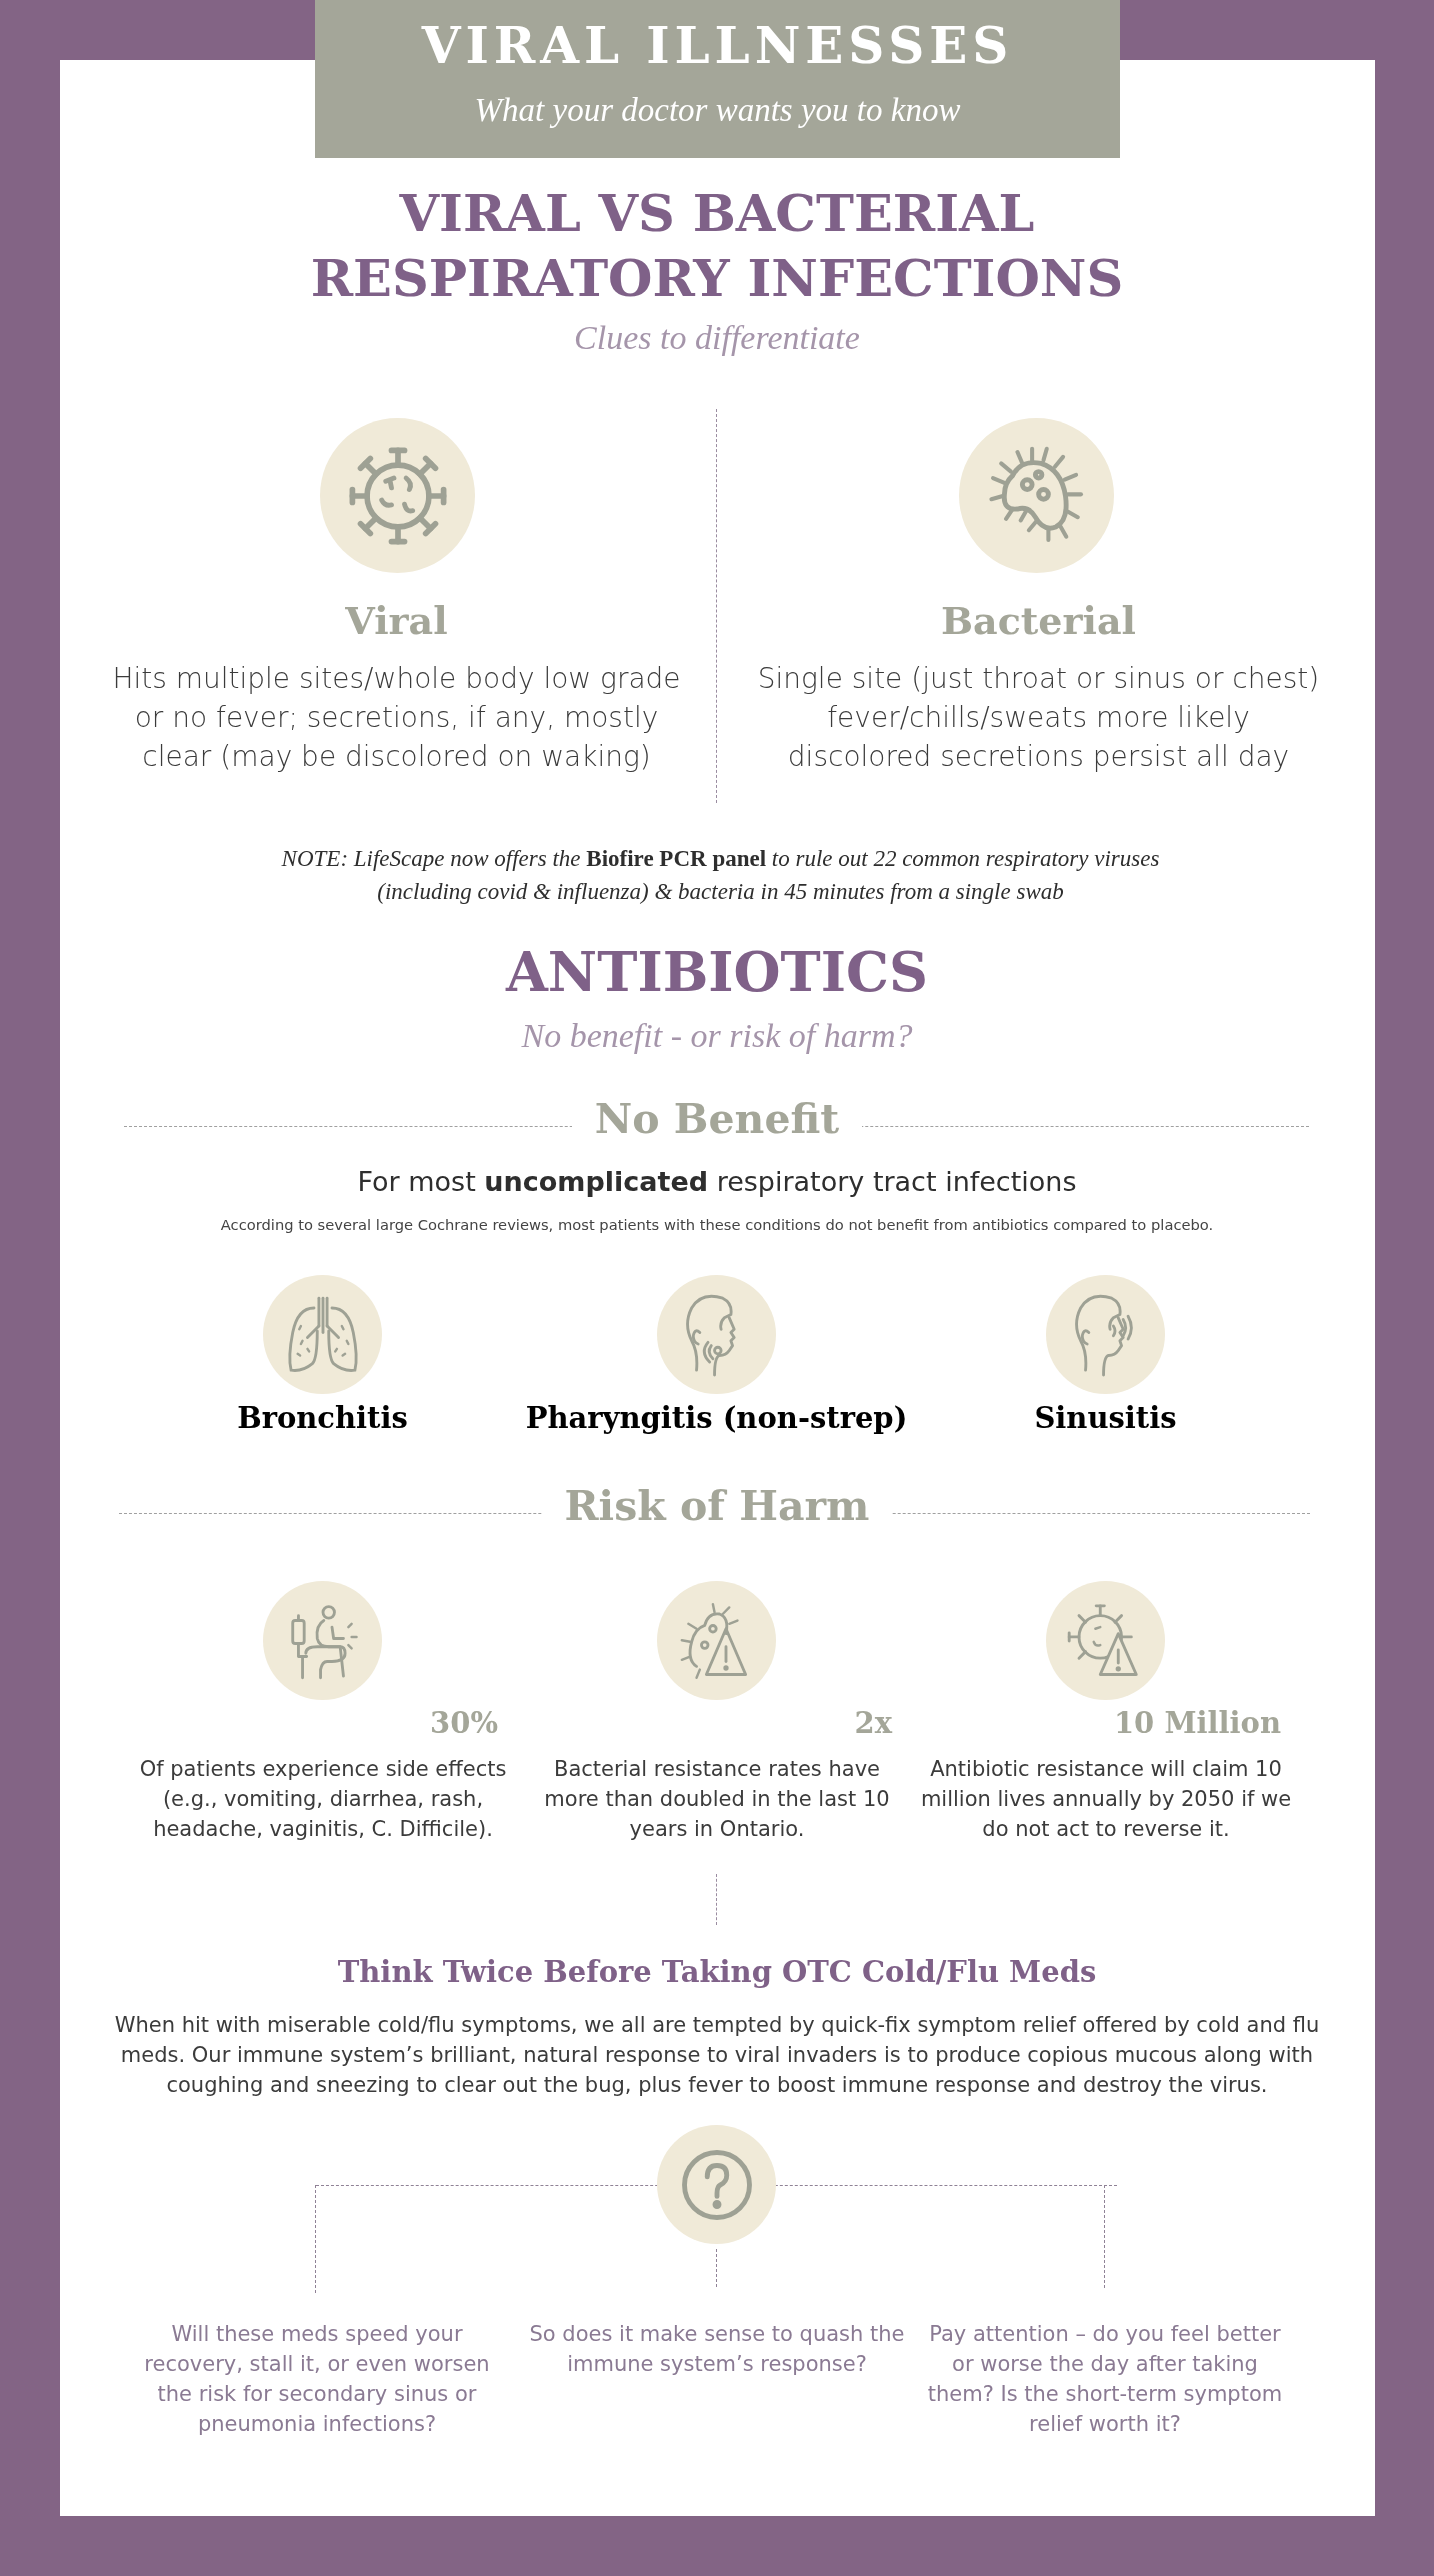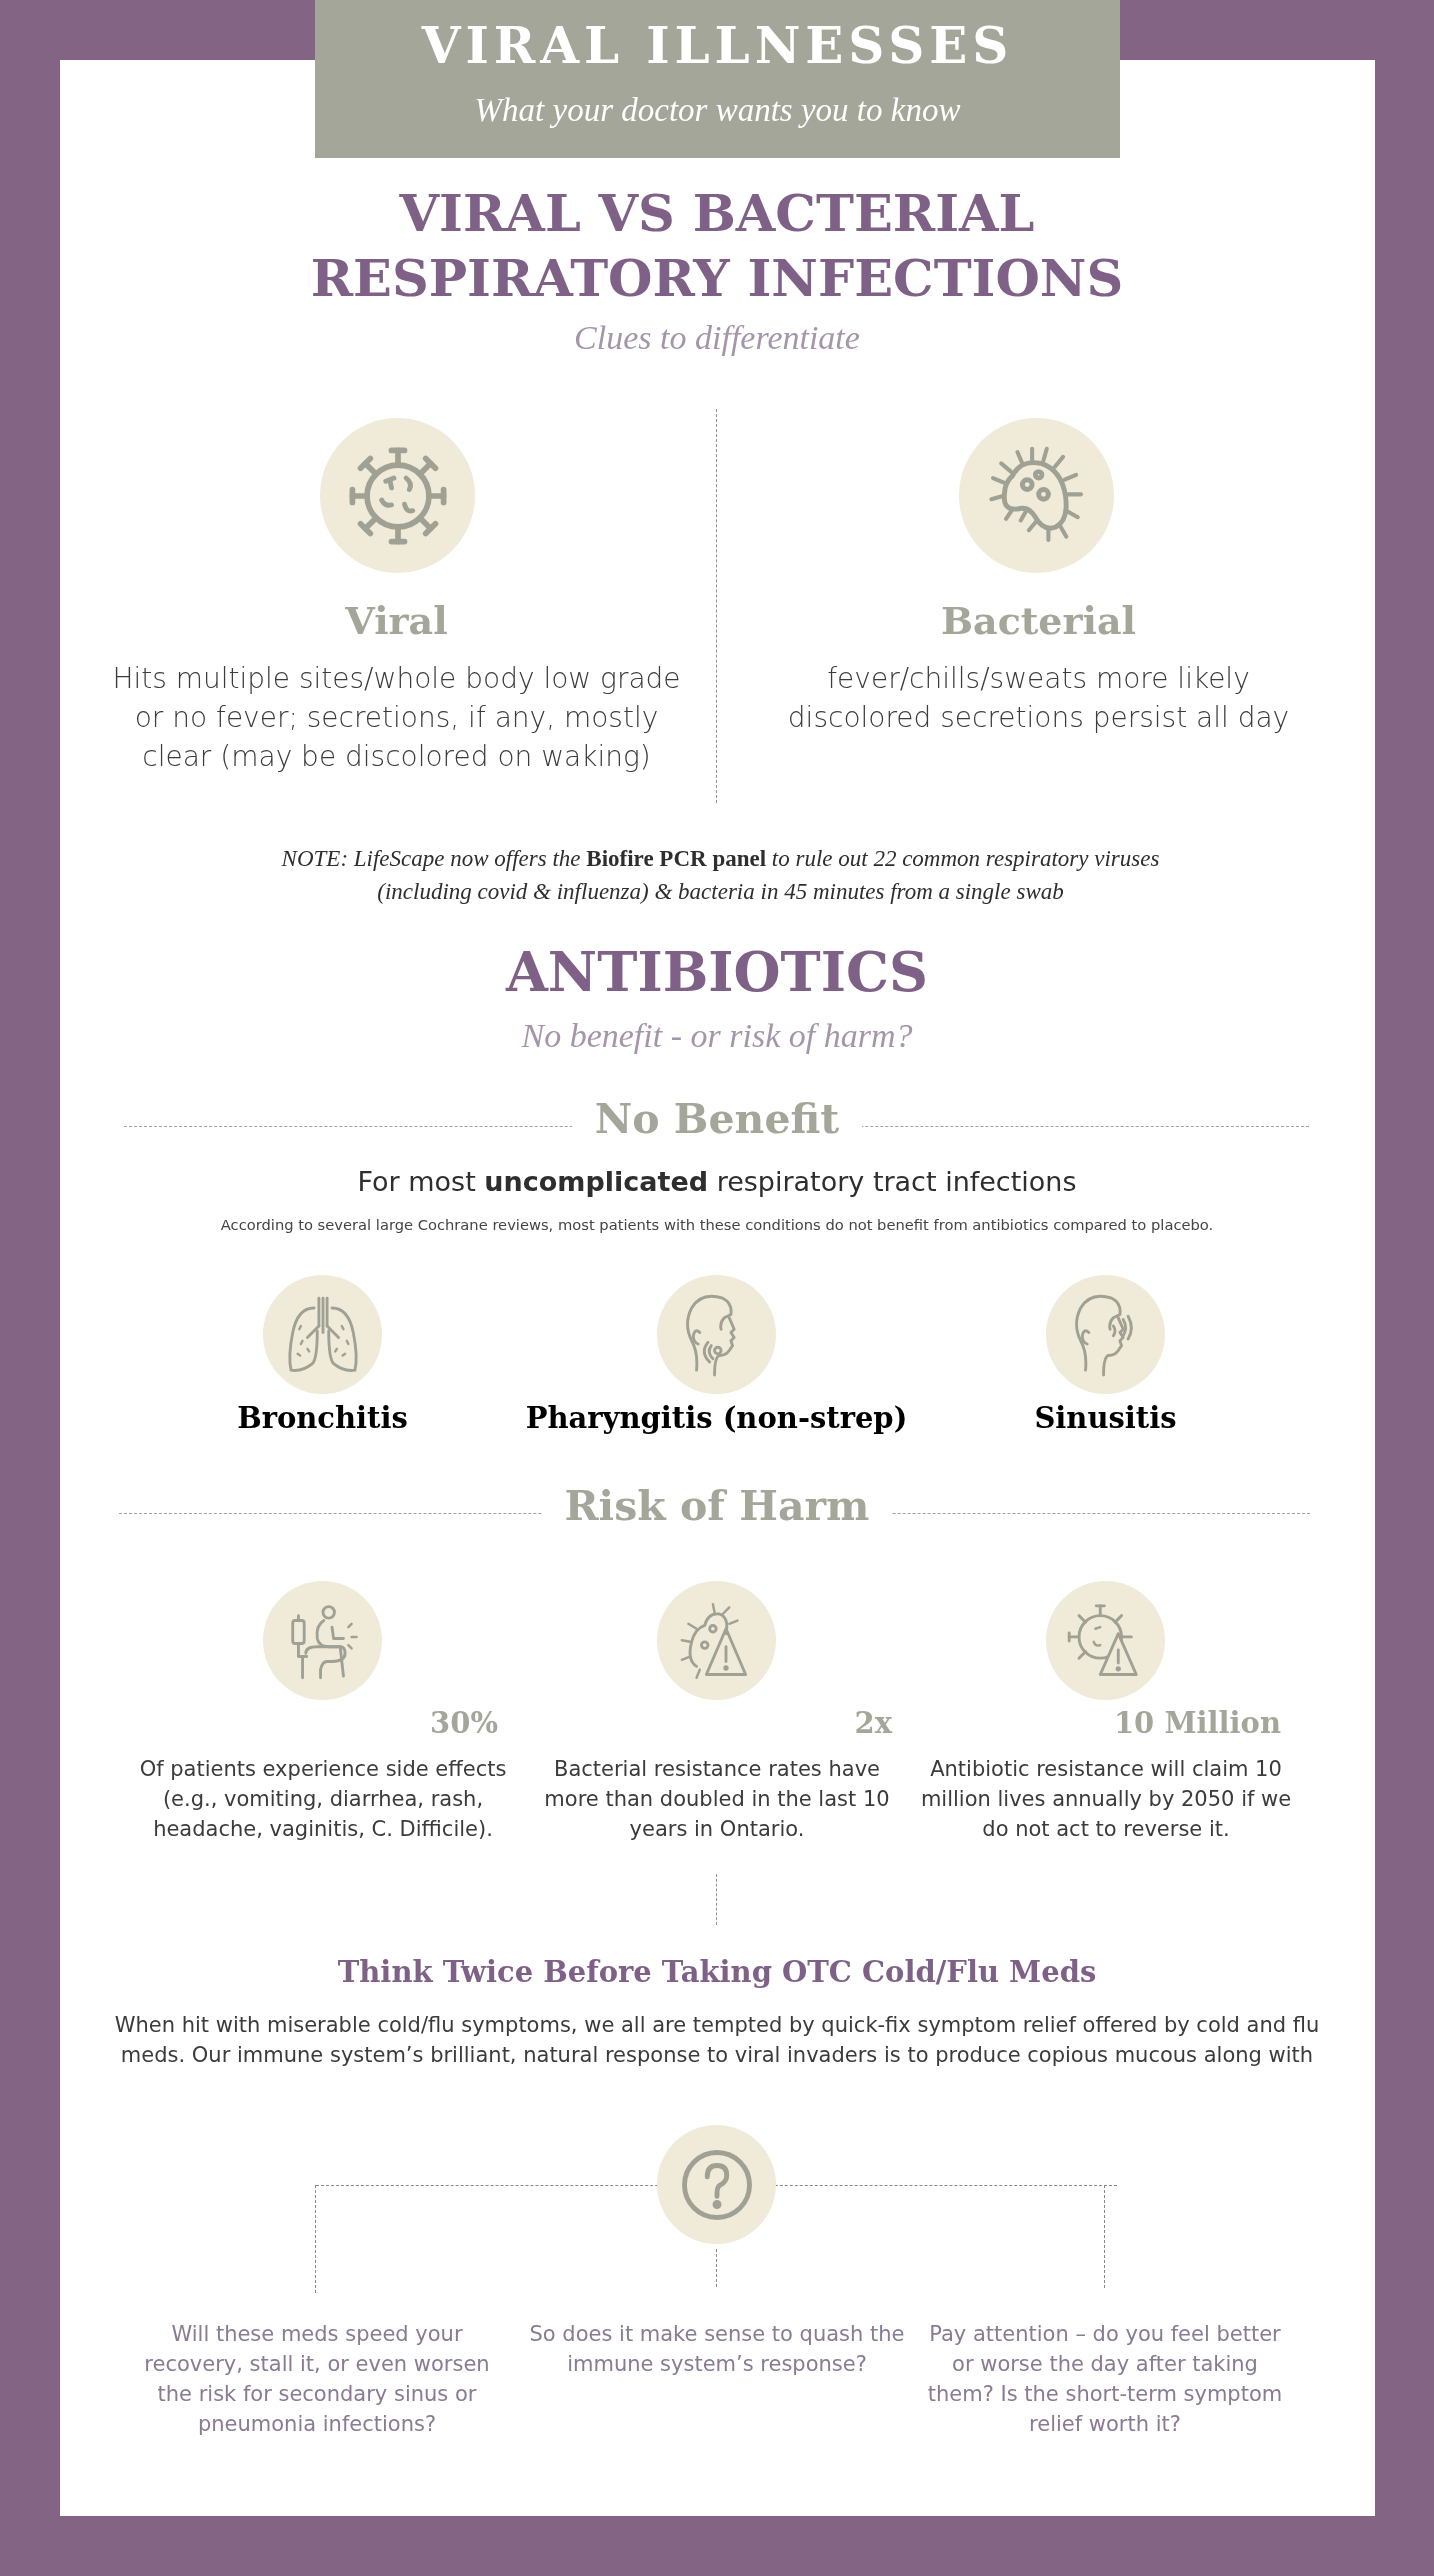--- a/index.html
+++ b/index.html
@@ -181,20 +181,21 @@
         <line x1="58" y1="86" x2="50" y2="100"></line>
         <line x1="40" y1="86" x2="32" y2="98"></line>
       <line x1="28" y1="70" x2="14" y2="74"></line>
         <line x1="30" y1="54" x2="16" y2="48"></line>
         <line x1="38" y1="40" x2="26" y2="30"></line>
     </g>
   </svg>
 </div>
 <div class="abs col-head" style="left:740px; width:597px; top:598px;">Bacterial</div>
 <div class="abs col-body" style="left:740px; width:597px; top:659px;">
+  <div>Single site (just throat or sinus or chest)</div>
   <div>fever/chills/sweats more likely</div>
   <div>discolored secretions persist all day</div>
 </div>
 
 <div class="abs center-x note" style="top:842px;margin-left:7px;">
   <div><span>NOTE: LifeScape now offers the </span><b>Biofire PCR panel</b><span> to rule out 22 common respiratory viruses</span></div>
   <div>(including covid &amp; influenza) &amp; bacteria in 45 minutes from a single swab</div>
 </div>
 
 <div class="abs center-x big-title" style="top:940px; font-size:54px;">ANTIBIOTICS</div>
@@ -317,20 +318,21 @@
   <div>million lives annually by 2050 if we</div>
   <div>do not act to reverse it.</div>
 </div>
 
 <div class="vdash" style="left:716px; top:1874px; height:51px;"></div>
 
 <div class="abs center-x otc-title" style="top:1955px;">Think Twice Before Taking OTC Cold/Flu Meds</div>
 <div class="abs center-x otc-body" style="top:2010px;">
   <div>When hit with miserable cold/flu symptoms, we all are tempted by quick-fix symptom relief offered by cold and flu</div>
   <div>meds. Our immune system’s brilliant, natural response to viral invaders is to produce copious mucous along with</div>
+  <div>coughing and sneezing to clear out the bug, plus fever to boost immune response and destroy the virus.</div>
 </div>
 
 <div class="hdash" style="left:316px; width:801px; top:2185px; border-top-color:#8f8296;"></div>
 <div class="vdash" style="left:315px; top:2185px; height:108px; border-left-color:#8f8296;"></div>
 <div class="vdash" style="left:1104px; top:2185px; height:103px; border-left-color:#8f8296;"></div>
 <div class="vdash" style="left:716px; top:2249px; height:38px; border-left-color:#8f8296;"></div>
 
 <div class="circle" style="left:657px; top:2125px; width:119px; height:119px;">
   <svg width="78" height="78" viewBox="0 0 96 96" fill="none" stroke="#9ea194" stroke-width="6" stroke-linecap="round">
     <circle cx="48" cy="48" r="40"></circle>

